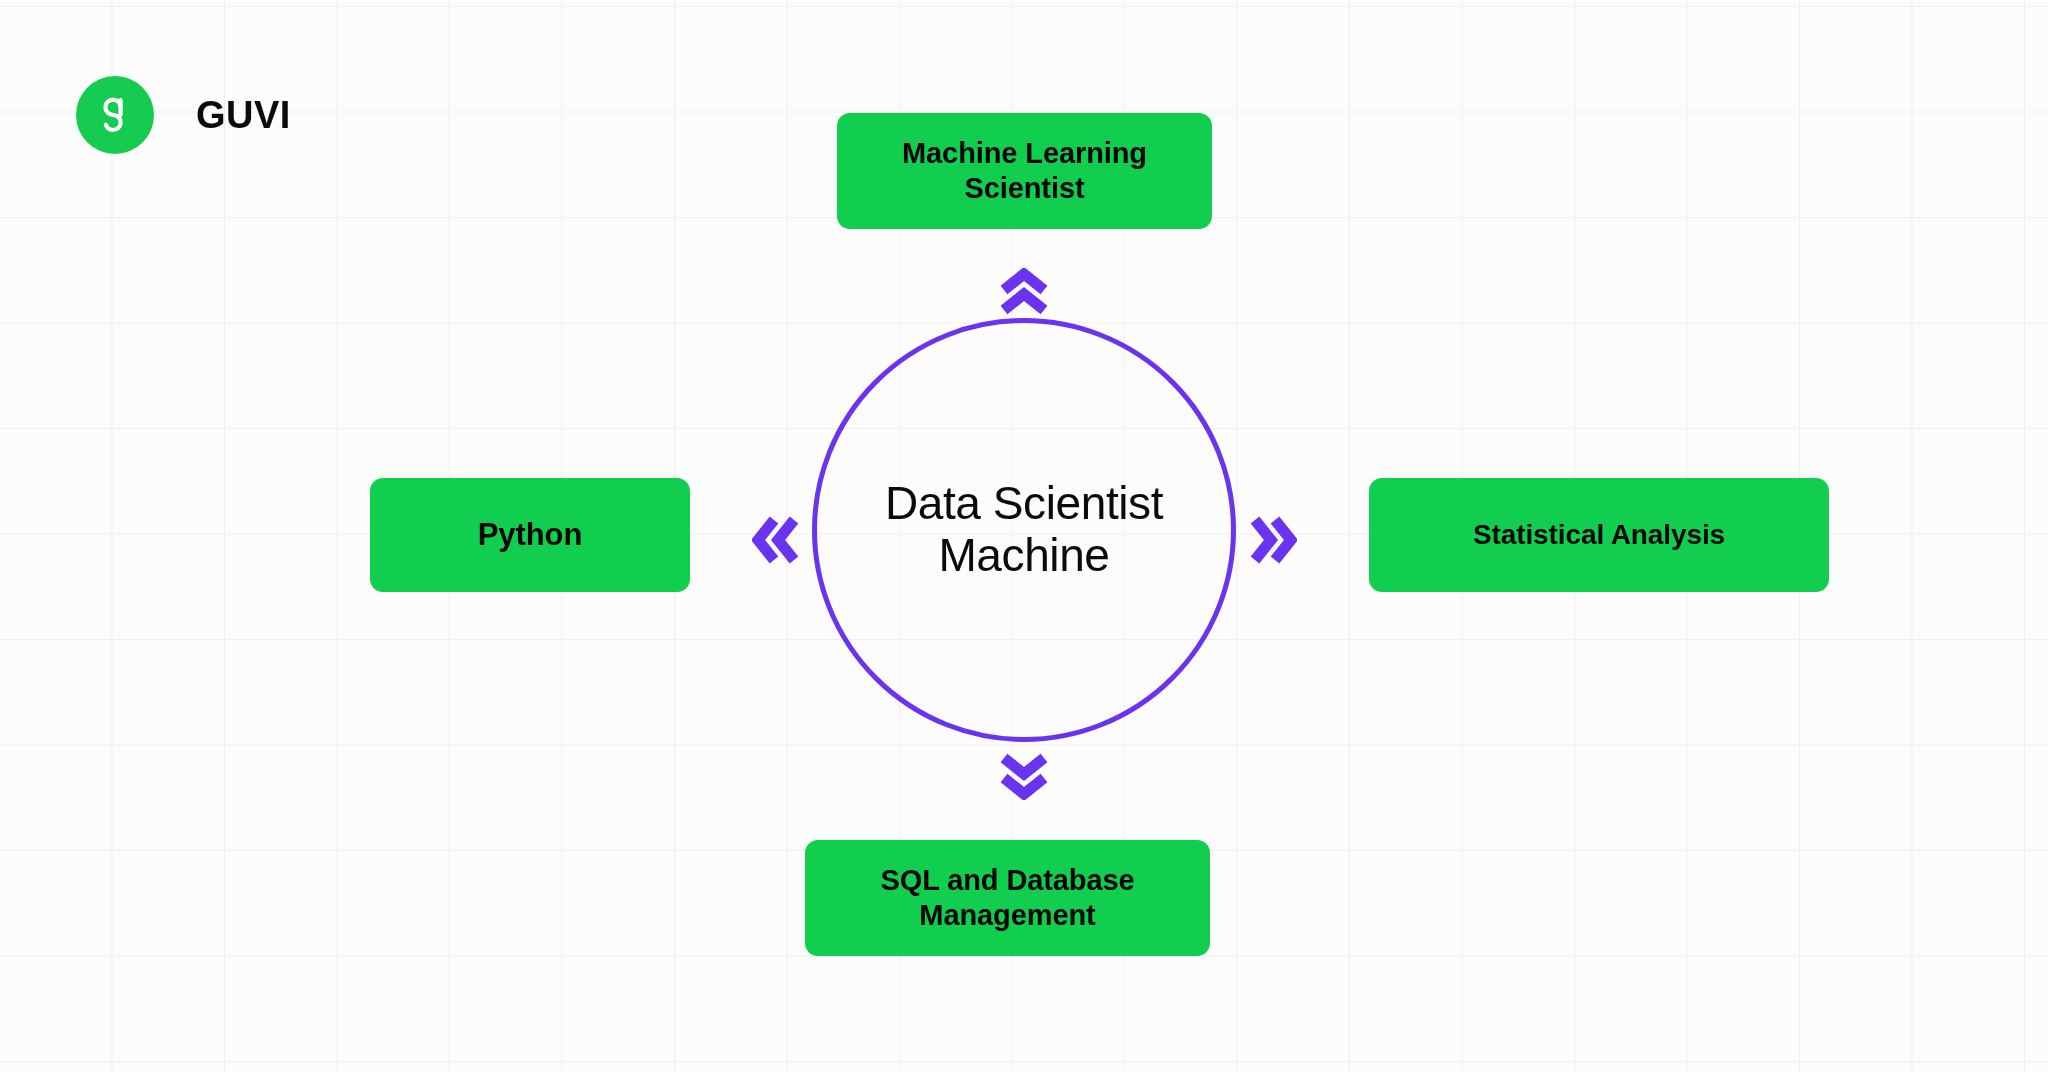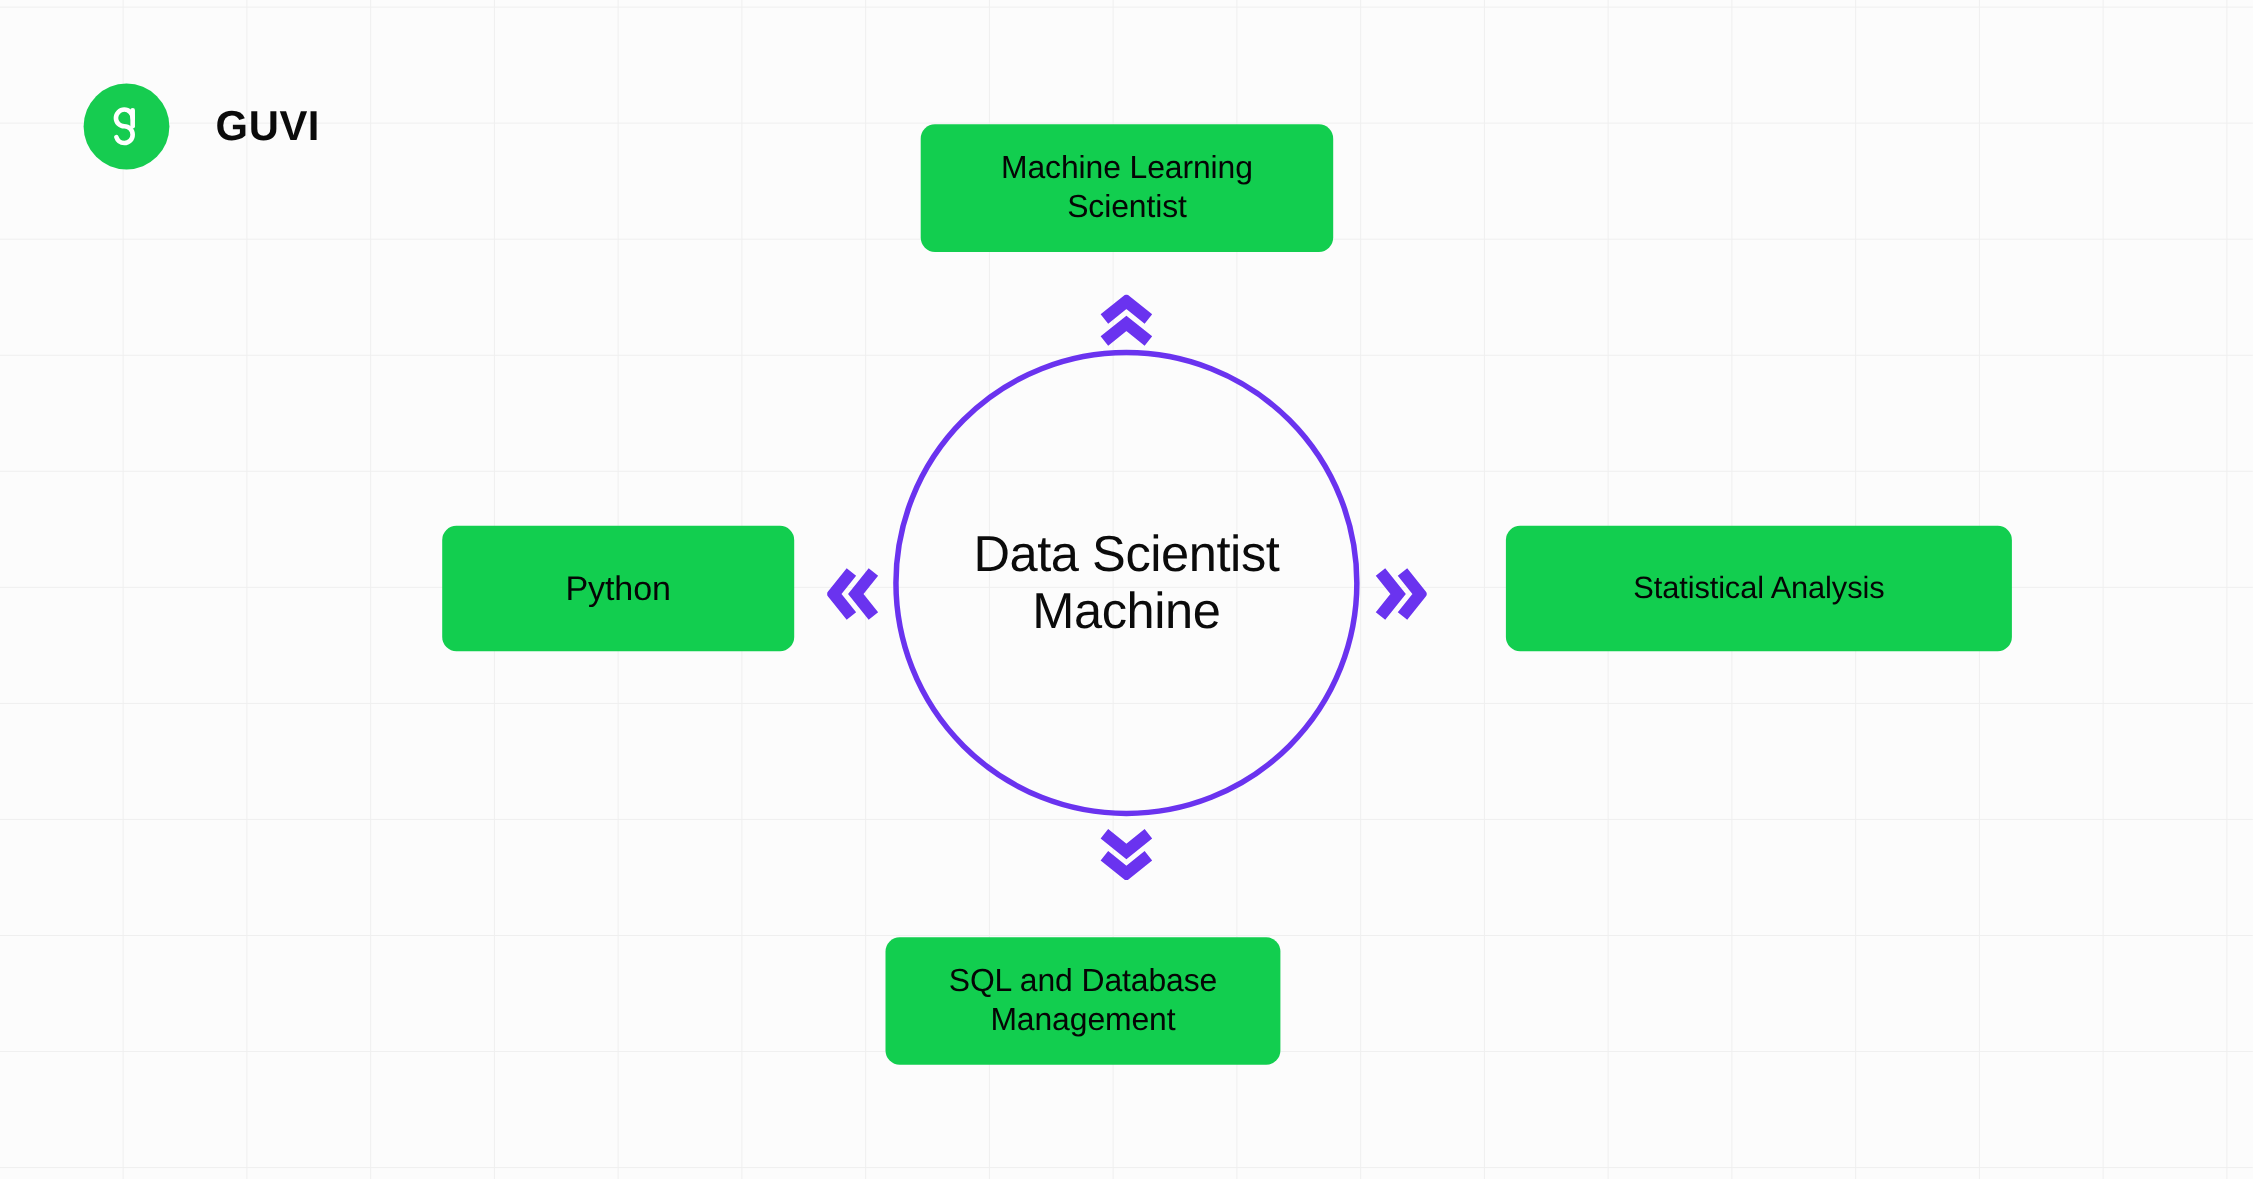--- a/index.html
+++ b/index.html
@@ -85,55 +85,53 @@
   .skill-box {
     position: absolute;
     box-sizing: border-box;
     background: #12ce4f;
     border-radius: 13px;
     display: flex;
     align-items: center;
     justify-content: center;
     text-align: center;
     color: #050505;
-    font-weight: 400;
+    font-weight: 700;
     line-height: 1.22;
     letter-spacing: -0.1px;
     padding: 6px 16px;
   }
 
   .box-top {
     left: 837px;
     top: 113px;
     width: 375px;
     height: 116px;
     font-size: 29px;
   }
   .box-left {
     left: 370px;
     top: 478px;
     width: 320px;
     height: 114px;
     font-size: 31px;
-    margin-left: 32px;
   }
   .box-right {
     left: 1369px;
     top: 478px;
     width: 460px;
     height: 114px;
     font-size: 28px;
   }
   .box-bottom {
     left: 805px;
     top: 840px;
-    width: 359px;
+    width: 405px;
     height: 116px;
     font-size: 29px;
-    margin-top: 12px;
   }
 
   
   .chevron {
     position: absolute;
     line-height: 0;
   }
   .chev-up    { left: 996px; top: 268px; }
   .chev-down  { left: 996px; top: 752px; }
   .chev-left  { left: 752px; top: 512px; }

